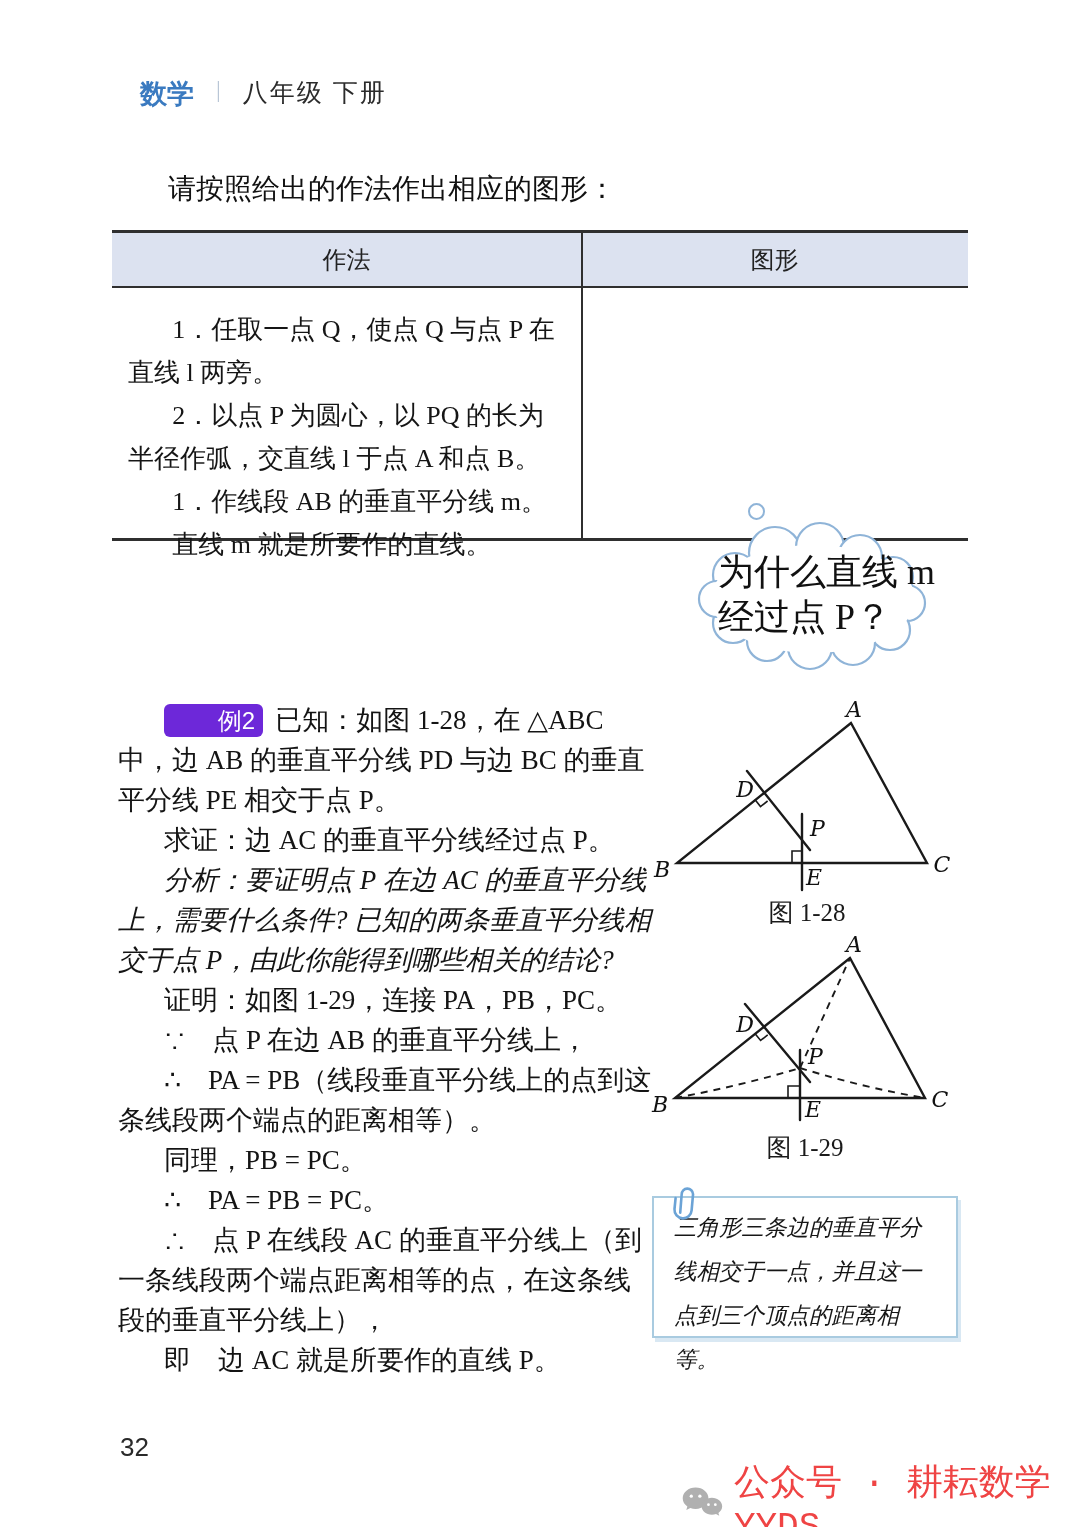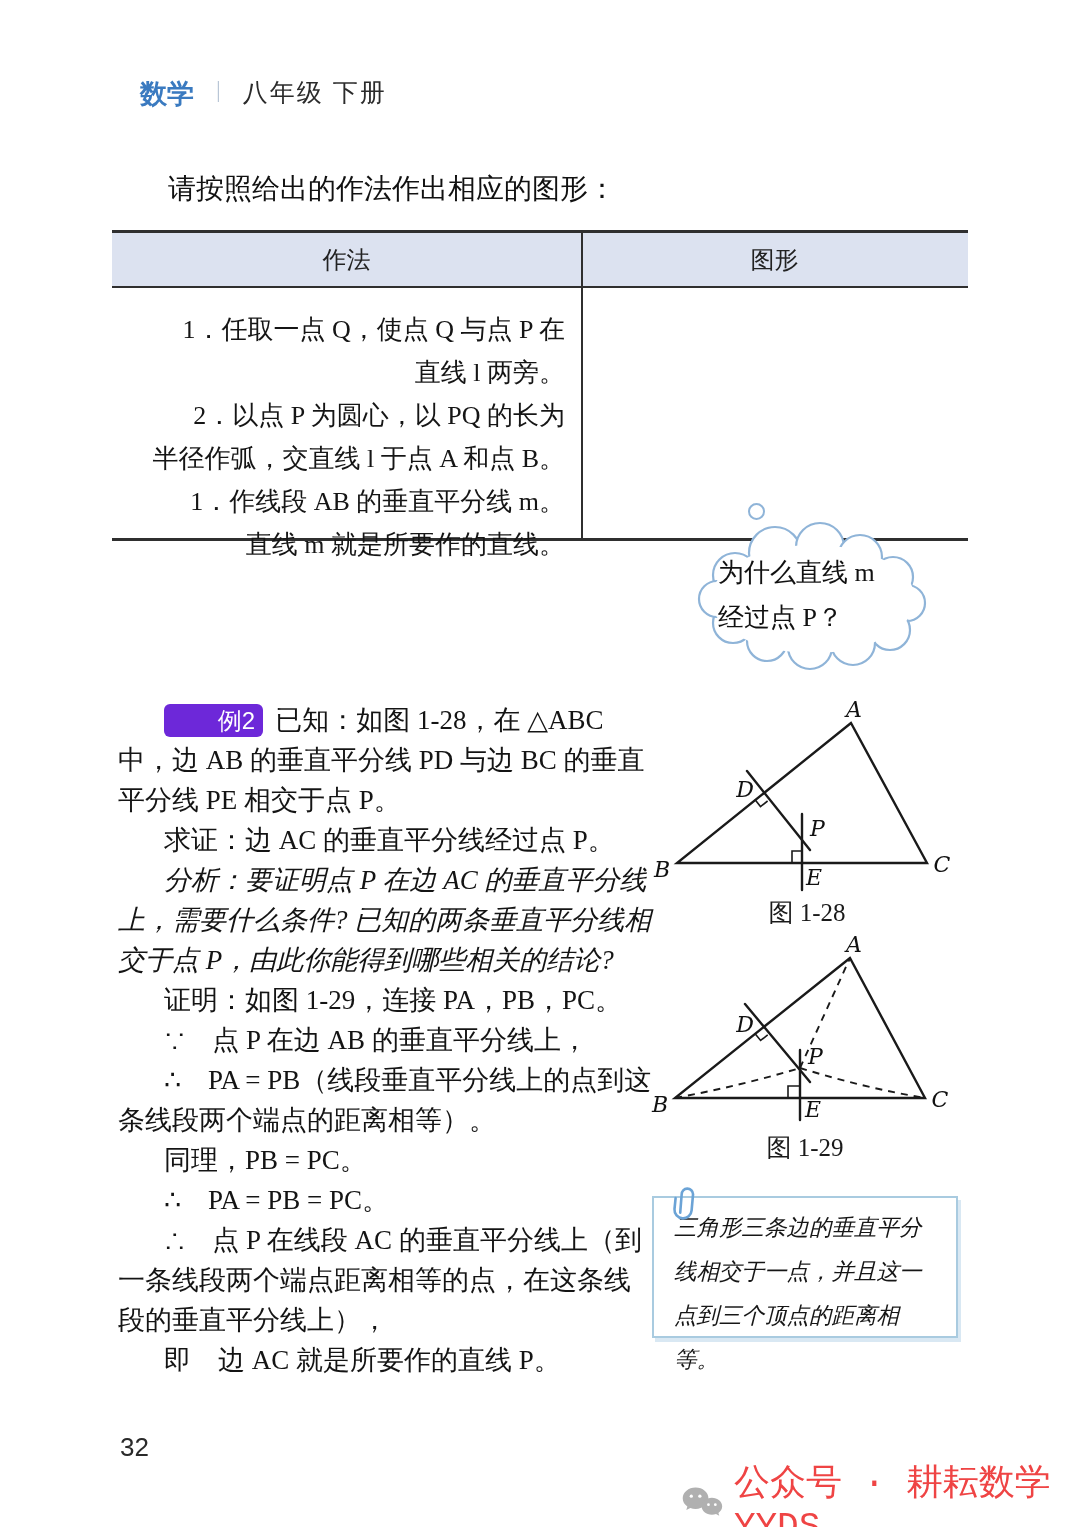--- a/index.html
+++ b/index.html
@@ -25,28 +25,28 @@
     display:flex; height:58px; background:#dce2f0;
     border-top:3px solid #2f2f2f; border-bottom:2px solid #2f2f2f;
   }
   .tbl .head .cell {
     display:flex; align-items:center; justify-content:center;
     font-size:24px; color:#222;
   }
   .tbl .head .c1 { width:469px; }
   .tbl .head .c2 { flex:1; }
   .tbl .body { display:flex; height:253px; border-bottom:3px solid #2f2f2f; background:#fff; }
-  .tbl .body .c1 { width:469px; padding:20px 16px 0 16px;text-align:right; }
+  .tbl .body .c1 { width:469px; padding:20px 16px 0 16px; }
   .tbl .body .c2 { flex:1; }
   .vdiv { position:absolute; left:469px; top:0; bottom:0; width:2px; background:#2f2f2f; }
   .steps p { margin:0; text-indent:1.7em; font-size:26px; line-height:43px; color:#151515; }
 
   
   .trail { border:2px solid #8fb4d8; background:#fff; border-radius:50%; }
-  .bubble-text { font-size:26px; line-height:45px; color:#111; }
+  .bubble-text { font-size:36px; line-height:45px; color:#111; }
 
   
   .main { top:700px; left:118px; width:537px; }
   .main p { margin:0; text-indent:1.7em; font-size:27px; line-height:40px; color:#141414; }
   .main p.kaiti { font-style:italic; }
   .badge {
     display:inline-block; background:#6d28d9; color:#fff;
     font-family:"Liberation Sans",sans-serif; font-size:24px; line-height:33px;
     padding:0 8px; border-radius:6px; margin-right:12px; font-style:normal;
   }

